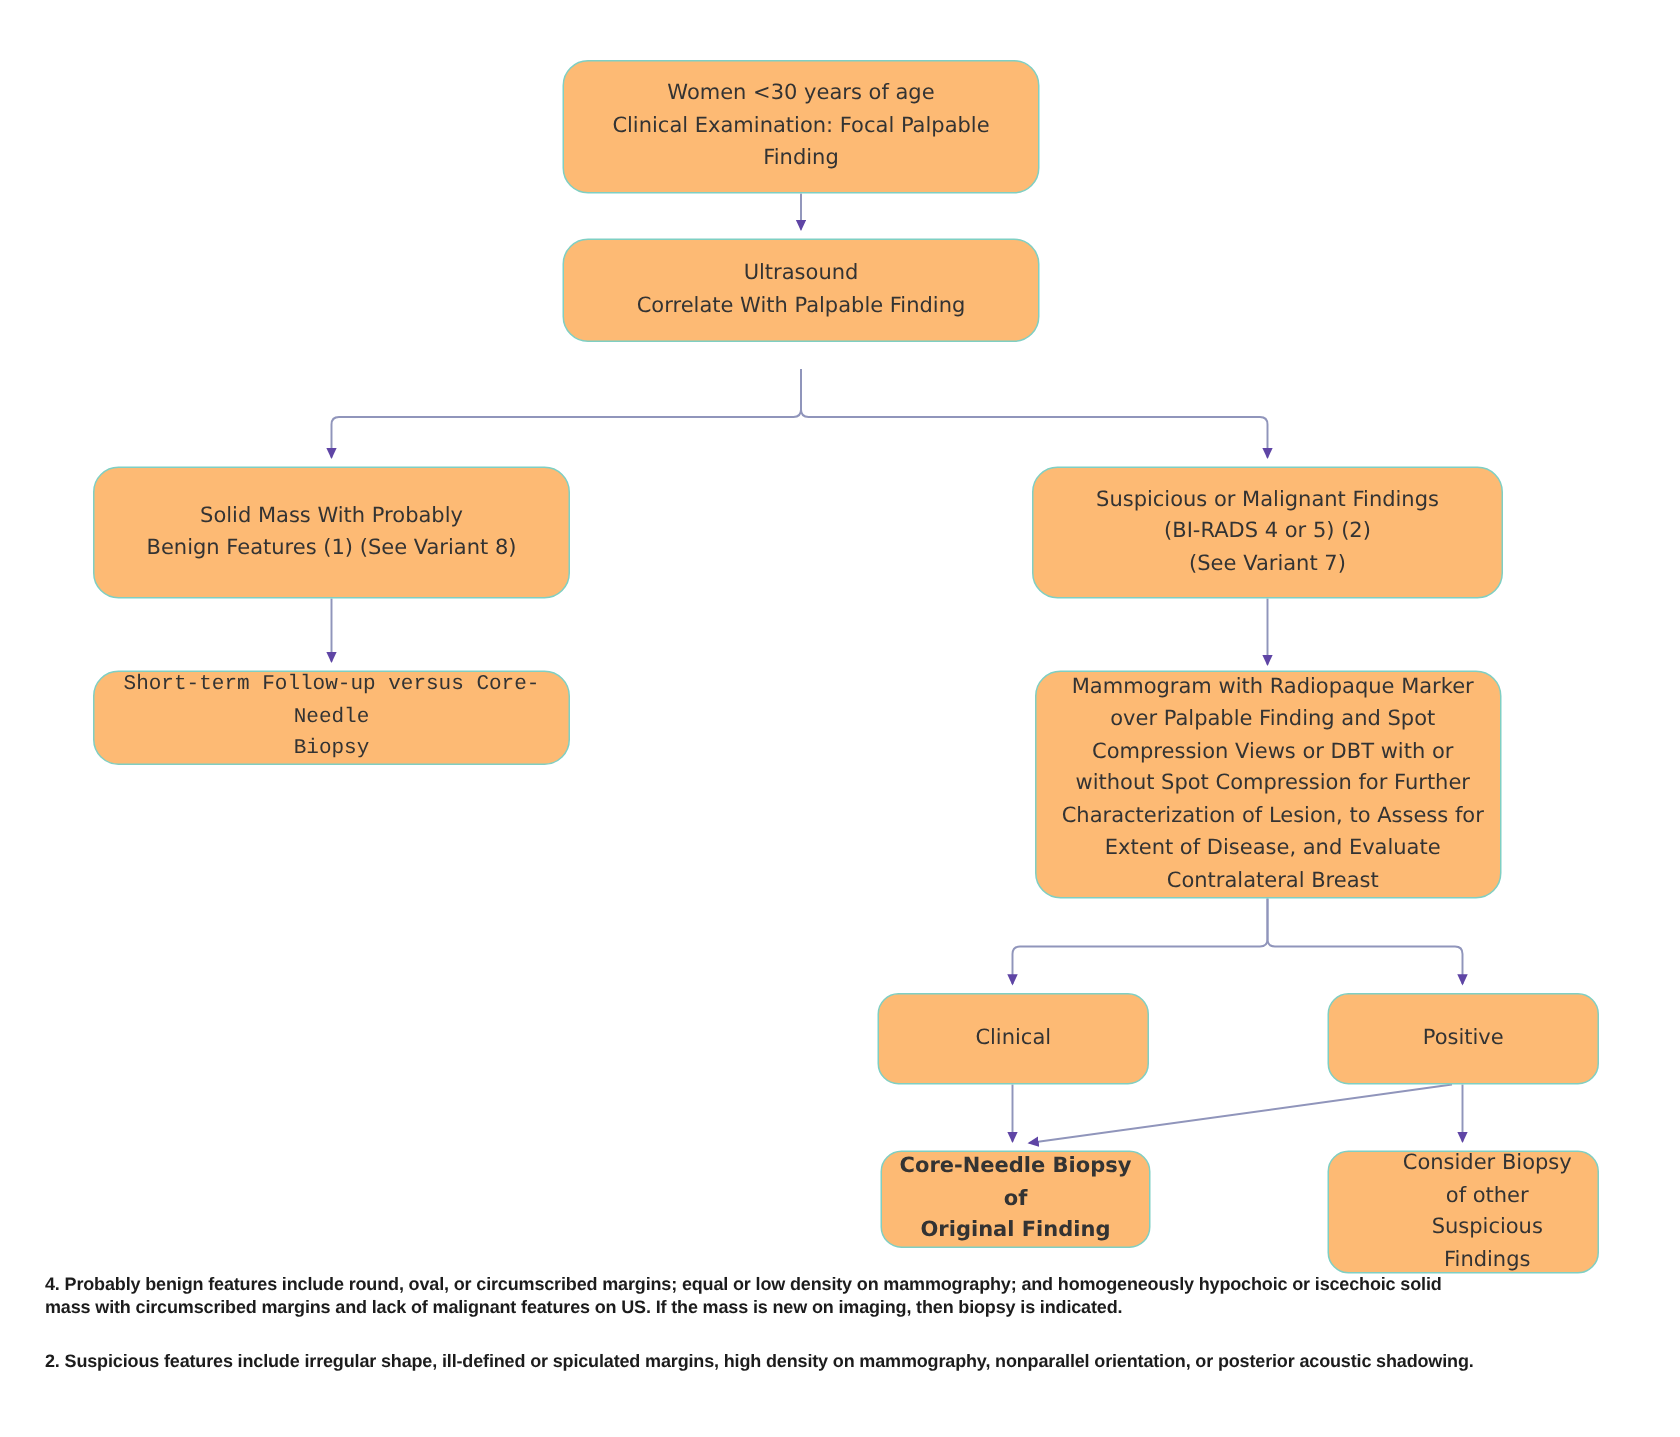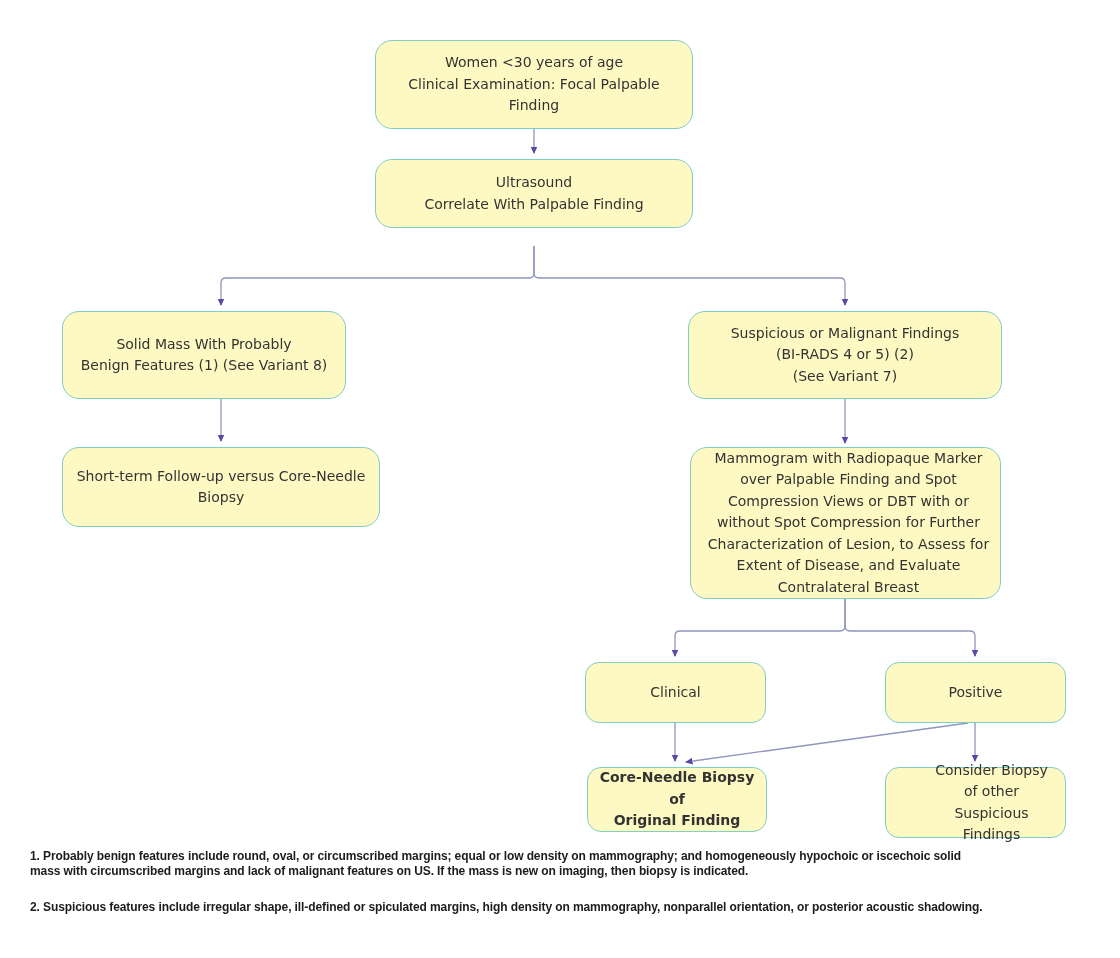--- a/index.html
+++ b/index.html
@@ -2,21 +2,21 @@
 <html><head>
 <meta charset="utf-8">
 <style>
   html, body { margin: 0; padding: 0; background: #ffffff; }
   body { width: 1120px; height: 958px; position: relative; overflow: hidden; }
   #canvas { position: absolute; left: 0; top: 0; width: 1120px; height: 958px; }
 
   .node {
     position: absolute;
     box-sizing: border-box;
-    background: #fef9c3;
+    background: #fdba74;
     border: 1.4px solid #7fcfc3;
     border-radius: 17px;
     display: flex;
     align-items: center;
     justify-content: center;
     text-align: center;
     font-family: "DejaVu Sans", "Liberation Sans", sans-serif;
     font-size: 14px;
     line-height: 21.5px;
     color: #333333;
@@ -70,24 +70,24 @@
     <path class="edge" d="M968 723 L686 762" marker-end="url(#arrow)"></path>
   </svg>
 
   <div class="node" style="left:375px; top:40px; width:318px; height:89px;">Women &lt;30 years of age
 Clinical Examination: Focal Palpable
 Finding</div>
 
   <div class="node" style="left:375px; top:159px; width:318px; height:69px;">Ultrasound
 Correlate With Palpable Finding</div>
 
-  <div class="node" style="left:62px; top:311px; width:284px; height:88px;">Solid Mass With Probably
+  <div class="node" style="left:62px; top:311px; width:318px; height:88px;">Solid Mass With Probably
 Benign Features (1) (See Variant 8)</div>
 
-  <div class="node" style="left:62px; top:447px; width:318px; height:80px;">Short-term Follow-up versus Core-Needle
+  <div class="node" style="left:62px; top:447px; width:318px; height:63px;font-family:Liberation Mono, monospace;">Short-term Follow-up versus Core-Needle
 Biopsy</div>
 
   <div class="node" style="left:688px; top:311px; width:314px; height:88px;">Suspicious or Malignant Findings
 (BI-RADS 4 or 5) (2)
 (See Variant 7)</div>
 
   <div class="node" style="left:690px; top:447px; width:311px; height:152px;padding-left:16px;">Mammogram with Radiopaque Marker
 over Palpable Finding and Spot
 Compression Views or DBT with or
 without Spot Compression for Further
@@ -95,22 +95,22 @@
 Extent of Disease, and Evaluate
 Contralateral Breast</div>
 
   <div class="node small" style="left:585px; top:662px; width:181px; height:61px;">Clinical</div>
 
   <div class="node small" style="left:885px; top:662px; width:181px; height:61px;">Positive</div>
 
   <div class="node small" style="left:587px; top:767px; width:180px; height:65px;font-weight:bold;">Core-Needle Biopsy of
 Original Finding</div>
 
-  <div class="node small" style="left:885px; top:767px; width:181px; height:71px;padding-left:42px;">Consider Biopsy of other
+  <div class="node small" style="left:885px; top:767px; width:181px; height:82px;padding-left:42px;">Consider Biopsy of other
 Suspicious Findings</div>
 
   <div class="footnotes">
-    <p>1. Probably benign features include round, oval, or circumscribed margins; equal or low density on mammography; and homogeneously hypochoic or iscechoic solid
+    <p>4. Probably benign features include round, oval, or circumscribed margins; equal or low density on mammography; and homogeneously hypochoic or iscechoic solid
 mass with circumscribed margins and lack of malignant features on US. If the mass is new on imaging, then biopsy is indicated.</p>
     <p>2. Suspicious features include irregular shape, ill-defined or spiculated margins, high density on mammography, nonparallel orientation, or posterior acoustic shadowing.</p>
   </div>
 
 </div>
 
 </body></html>

